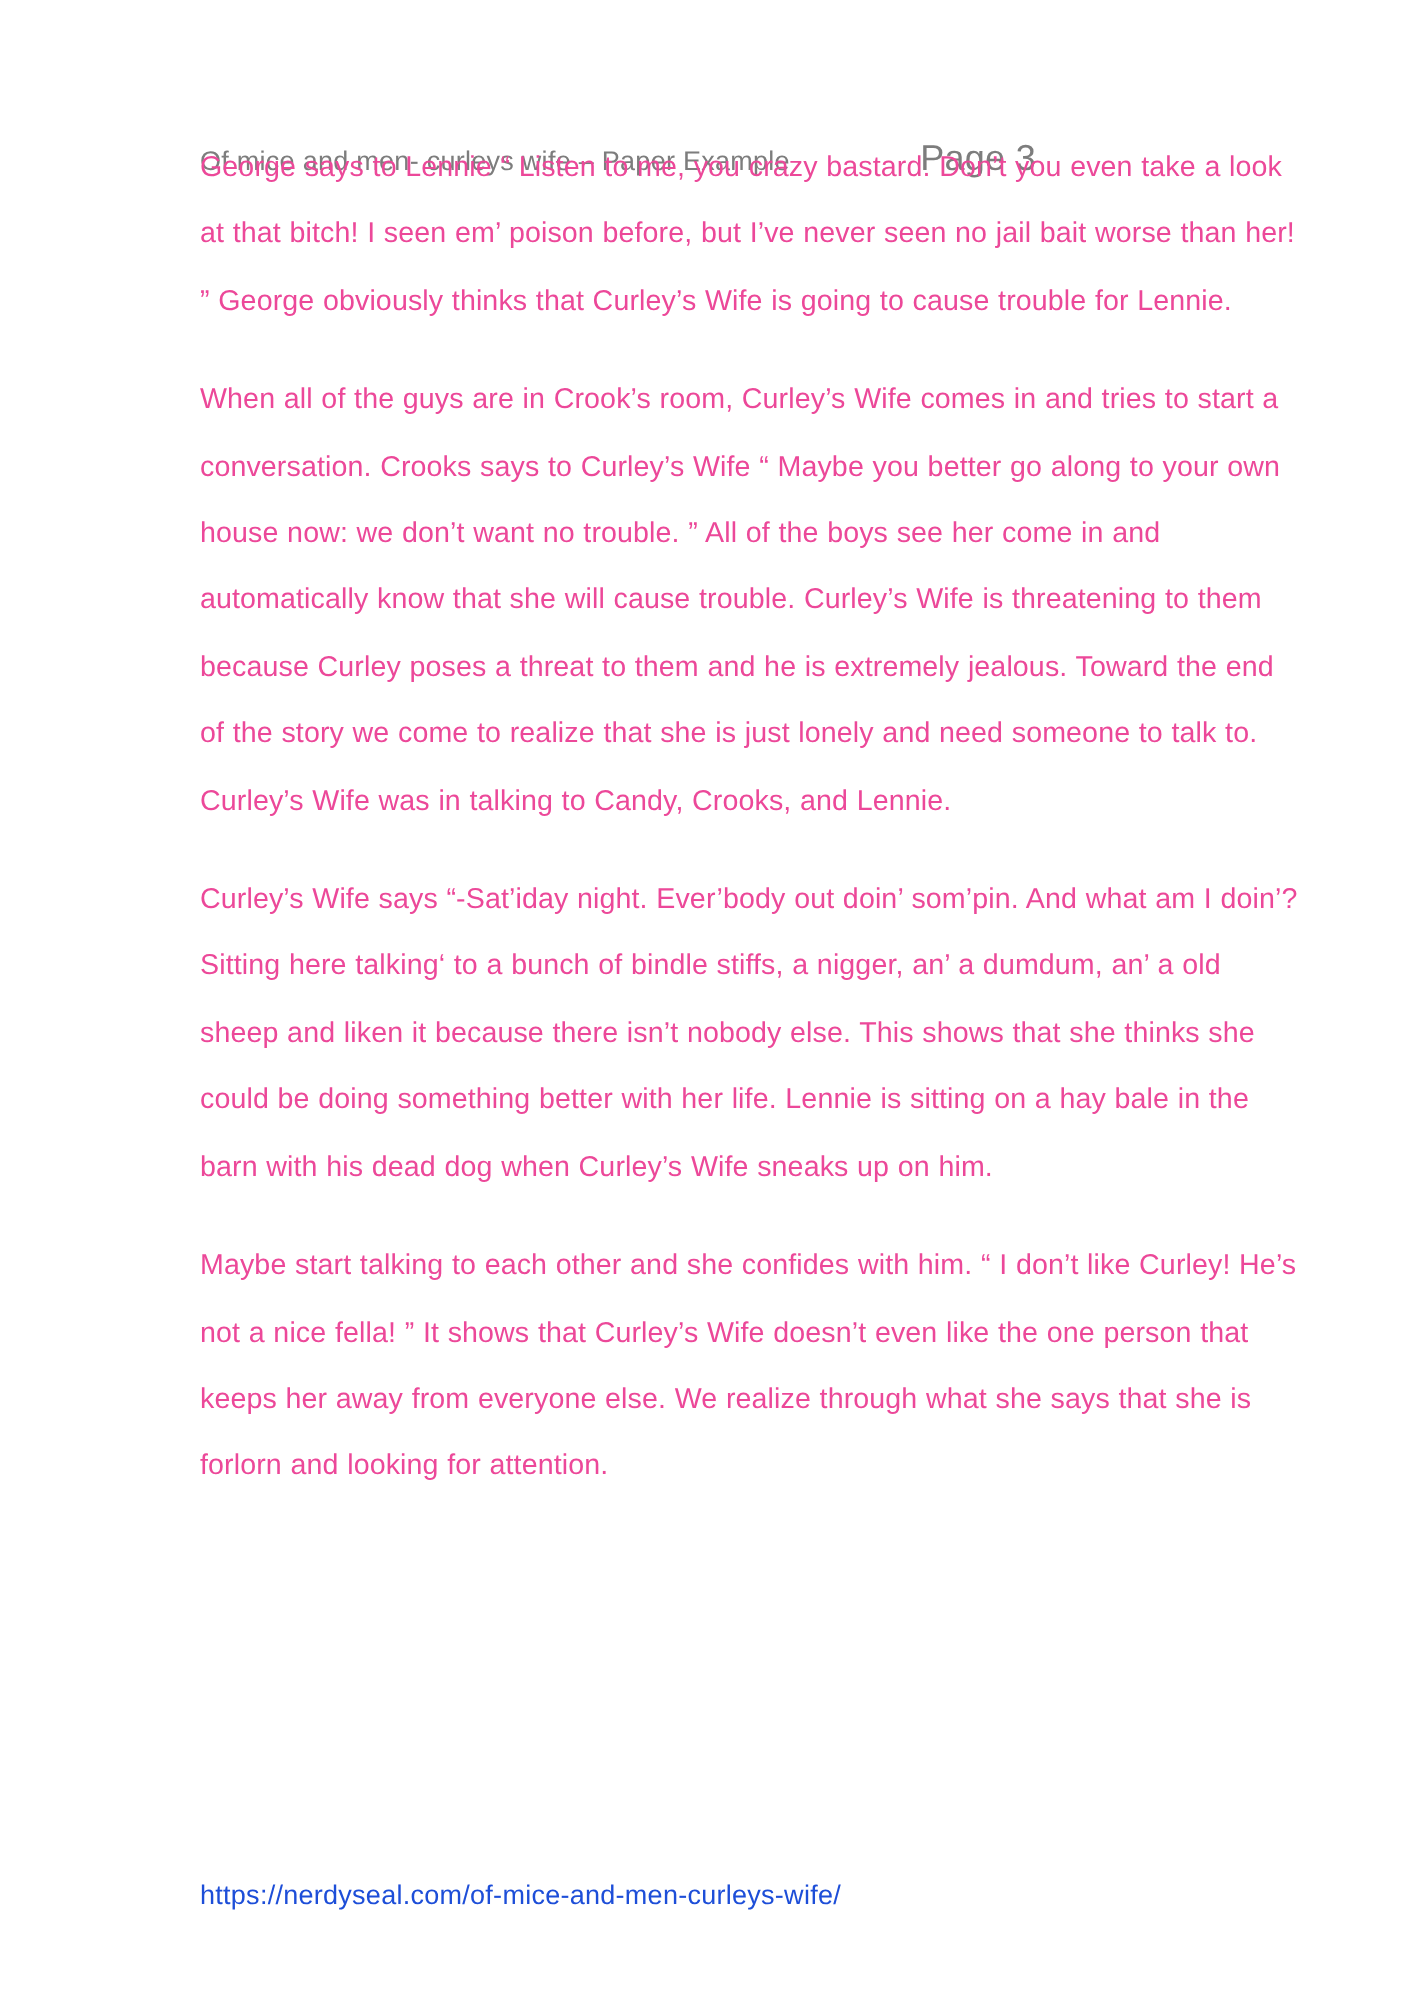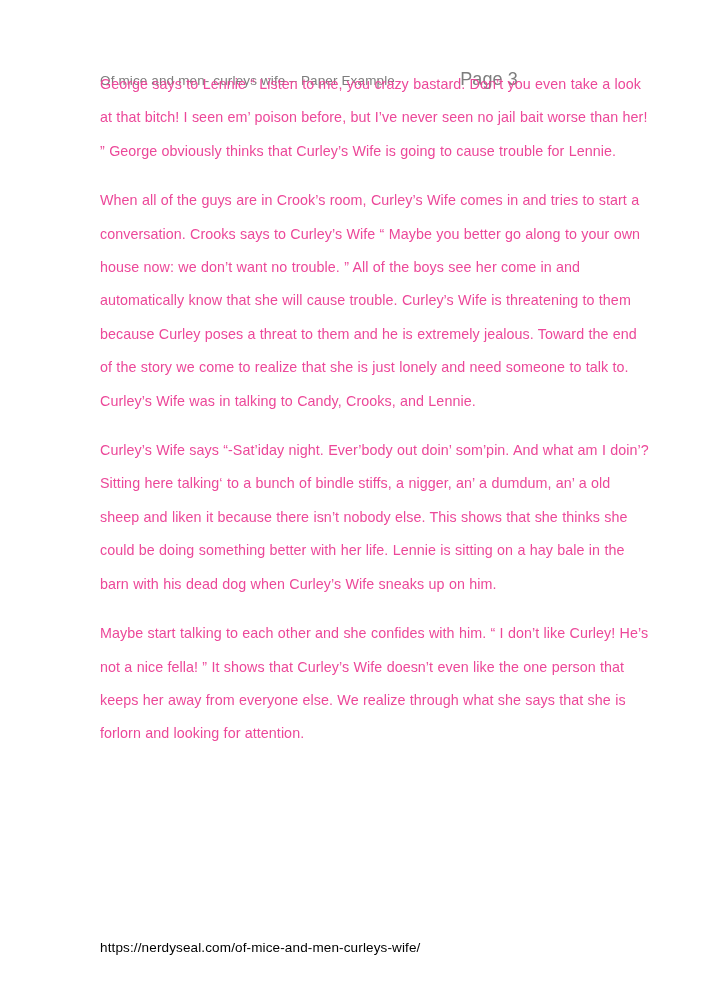--- a/index.html
+++ b/index.html
@@ -59,21 +59,21 @@
     text-align: left;
     letter-spacing: 0.004em;
     word-spacing: 0.02em;
   }
   .para.last { margin-bottom: 0; }
   .doc-footer {
     position: absolute;
     left: 100px;
     top: 940px;
     font-size: 13.5px;
-    color: #000000;
+    color: #1d4ed8;
     letter-spacing: 0.01em;
   }
 </style>
 </head>
 <body>
 
 <div class="page">
 
   <div class="doc-header">
     <span class="header-title">Of mice and men- curleys wife – Paper Example</span>

